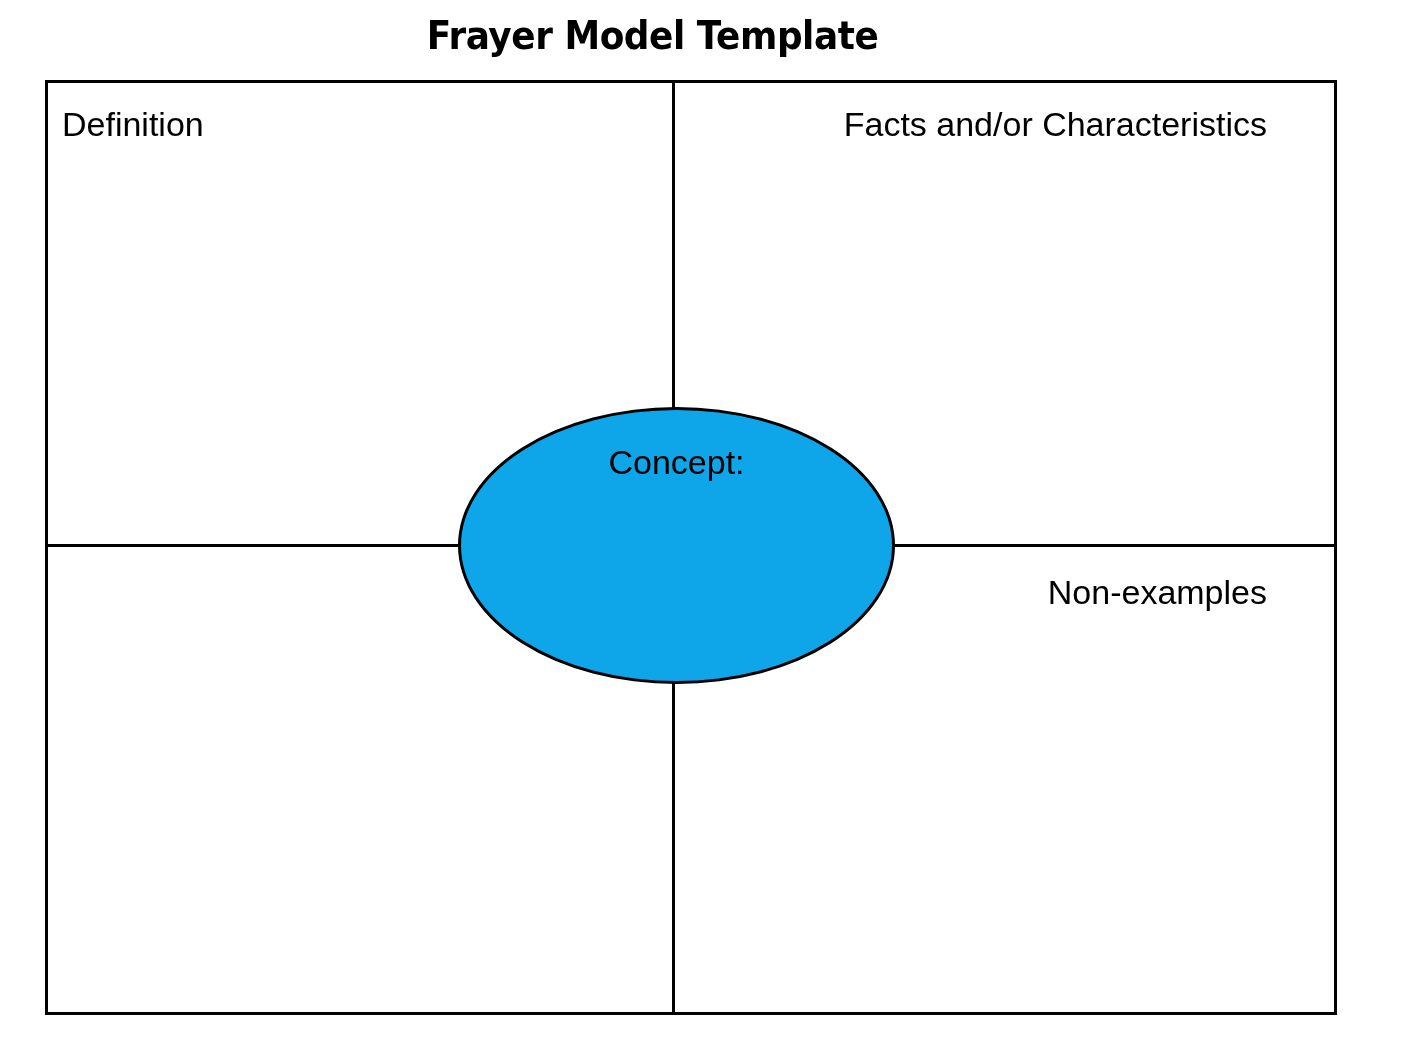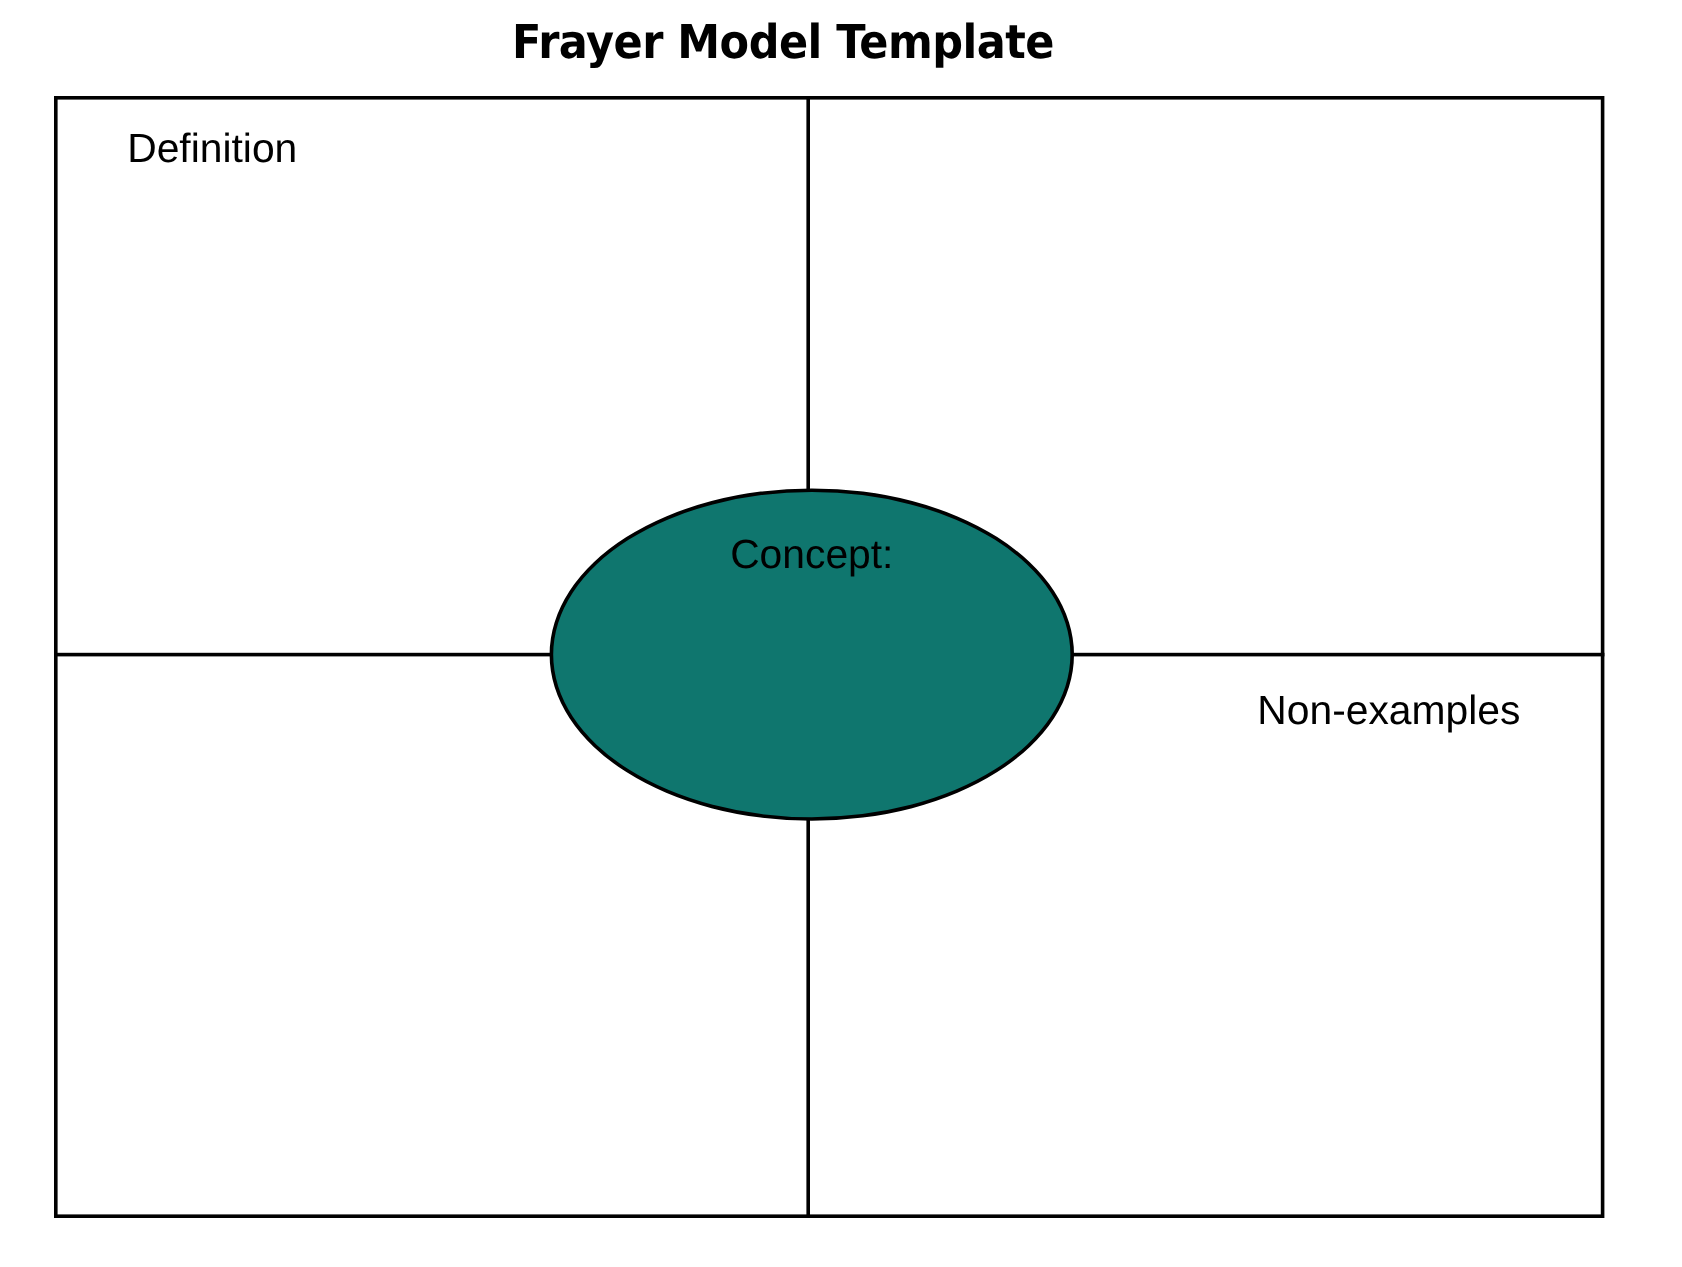--- a/index.html
+++ b/index.html
@@ -76,21 +76,20 @@
     font-family: "Liberation Sans", sans-serif;
     font-size: 34px;
     line-height: 40px;
     color: #000000;
     white-space: nowrap;
   }
   #label-definition {
     left: 62px;
     top: 104px;
     text-align: left;
-    margin-left: 44px;
   }
   #label-facts {
     right: 77px;
     top: 104px;
     text-align: right;
   }
   #label-examples {
     left: 62px;
     top: 572px;
     text-align: left;
@@ -104,21 +103,21 @@
   
   #concept-ellipse {
     position: absolute;
     left: 458px;
     top: 407px;
     width: 437px;
     height: 277px;
     box-sizing: border-box;
     border: 3px solid #000000;
     border-radius: 50%;
-    background: #0f766e;
+    background: #0ea5e9;
   }
   #concept-label {
     position: absolute;
     left: 0;
     top: 32px;
     width: 100%;
     text-align: center;
     font-family: "Liberation Sans", sans-serif;
     font-size: 34px;
     line-height: 40px;
@@ -133,20 +132,21 @@
 
   <div id="title">Frayer Model Template</div>
 
   <div id="frame"></div>
 
   <div id="v-divider"></div>
   <div id="h-divider"></div>
 
   <div id="label-definition" class="quad-label">Definition</div>
 
+  <div id="label-facts" class="quad-label">Facts and/or Characteristics</div>
 
 
   <div id="label-nonexamples" class="quad-label">Non-examples</div>
 
   <div id="concept-ellipse">
     <div id="concept-label">Concept:</div>
   </div>
 
 </div>
 

